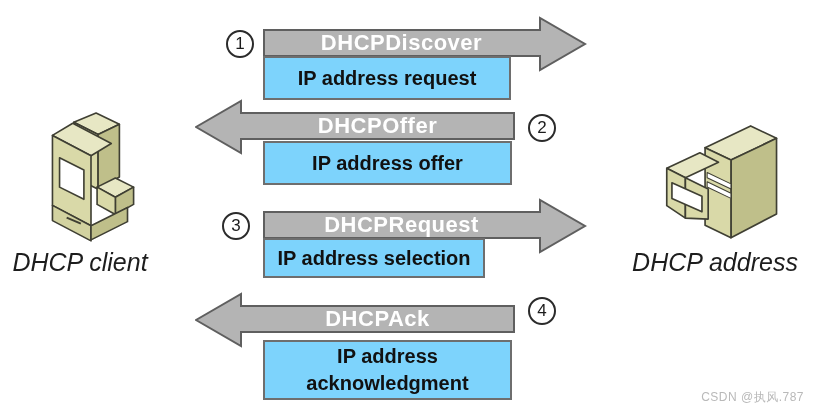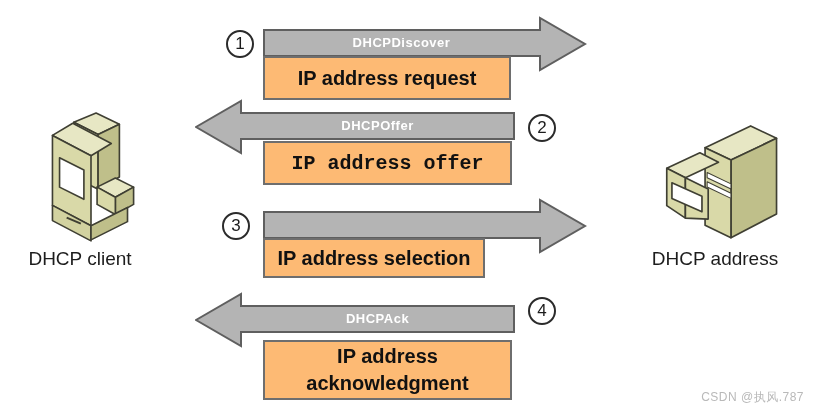--- a/index.html
+++ b/index.html
@@ -27,52 +27,53 @@
     background: #ffffff;
   }
 
   
   .arrow-wrap { position: absolute; height: 56px; }
   .arrow-wrap svg { position: absolute; left: 0; top: 0; display: block; }
   .arrow-label {
     position: absolute;
     top: 14px; height: 26px; line-height: 26px;
     text-align: center;
-    font-size: 13px; font-weight: bold;
+    font-size: 22px; font-weight: bold;
     color: #ffffff;
     letter-spacing: 0.5px;
     white-space: nowrap;
   }
   .arrow-label.dir-right { left: 0;  width: 277px; }
   .arrow-label.dir-left  { left: 46px; width: 273px; }
 
   
   .desc-box {
     position: absolute;
-    background: #fdba74;
+    background: #7dd3fc;
     border: 2px solid #6e6e6e;
     box-sizing: border-box;
     display: flex;
     align-items: center;
     justify-content: center;
     text-align: center;
     font-size: 20px;
     font-weight: bold;
     color: #111111;
     line-height: 27px;
     padding: 0 4px;
   }
 
   
   .device-label {
     position: absolute;
     text-align: center;
-    font-size: 19px;
+    font-size: 25px;
     color: #1d1d1d;
     white-space: nowrap;
+    font-style: italic;
   }
 
   
   .watermark {
     position: absolute;
     right: 12px;
     bottom: 5px;
     font-size: 12px;
     color: #b9b9b9;
     letter-spacing: 0.5px;
@@ -135,27 +136,28 @@
   </div>
   <div class="desc-box" style="left:263px; top:56px; width:248px; height:44px;">IP address request</div>
 
   <div class="arrow-wrap" style="left:195px; top:99px; width:320px;">
     <svg width="320" height="56" viewBox="0 0 320 56">
       <polygon points="319,14 46,14 46,2 1,28 46,54 46,40 319,40" fill="#b4b4b4" stroke="#5f5f5f" stroke-width="2" stroke-linejoin="miter"></polygon>
     </svg>
     <span class="arrow-label dir-left">DHCPOffer</span>
   </div>
   <div class="step-badge" style="left:528px; top:114px;">2</div>
-  <div class="desc-box" style="left:263px; top:141px; width:249px; height:44px;font-family:Liberation Mono, monospace;">IP address offer</div>
+  <div class="desc-box" style="left:263px; top:141px; width:249px; height:44px;">IP address offer</div>
 
   <div class="step-badge" style="left:222px; top:212px;">3</div>
   <div class="arrow-wrap" style="left:263px; top:198px; width:325px;">
     <svg width="325" height="56" viewBox="0 0 325 56">
       <polygon points="1,14 277,14 277,2 322,28 277,54 277,40 1,40" fill="#b4b4b4" stroke="#5f5f5f" stroke-width="2" stroke-linejoin="miter"></polygon>
     </svg>
+    <span class="arrow-label dir-right">DHCPRequest</span>
   </div>
   <div class="desc-box" style="left:263px; top:238px; width:222px; height:40px;">IP address selection</div>
 
   <div class="arrow-wrap" style="left:195px; top:292px; width:320px;">
     <svg width="320" height="56" viewBox="0 0 320 56">
       <polygon points="319,14 46,14 46,2 1,28 46,54 46,40 319,40" fill="#b4b4b4" stroke="#5f5f5f" stroke-width="2" stroke-linejoin="miter"></polygon>
     </svg>
     <span class="arrow-label dir-left">DHCPAck</span>
   </div>
   <div class="step-badge" style="left:528px; top:297px;">4</div>

